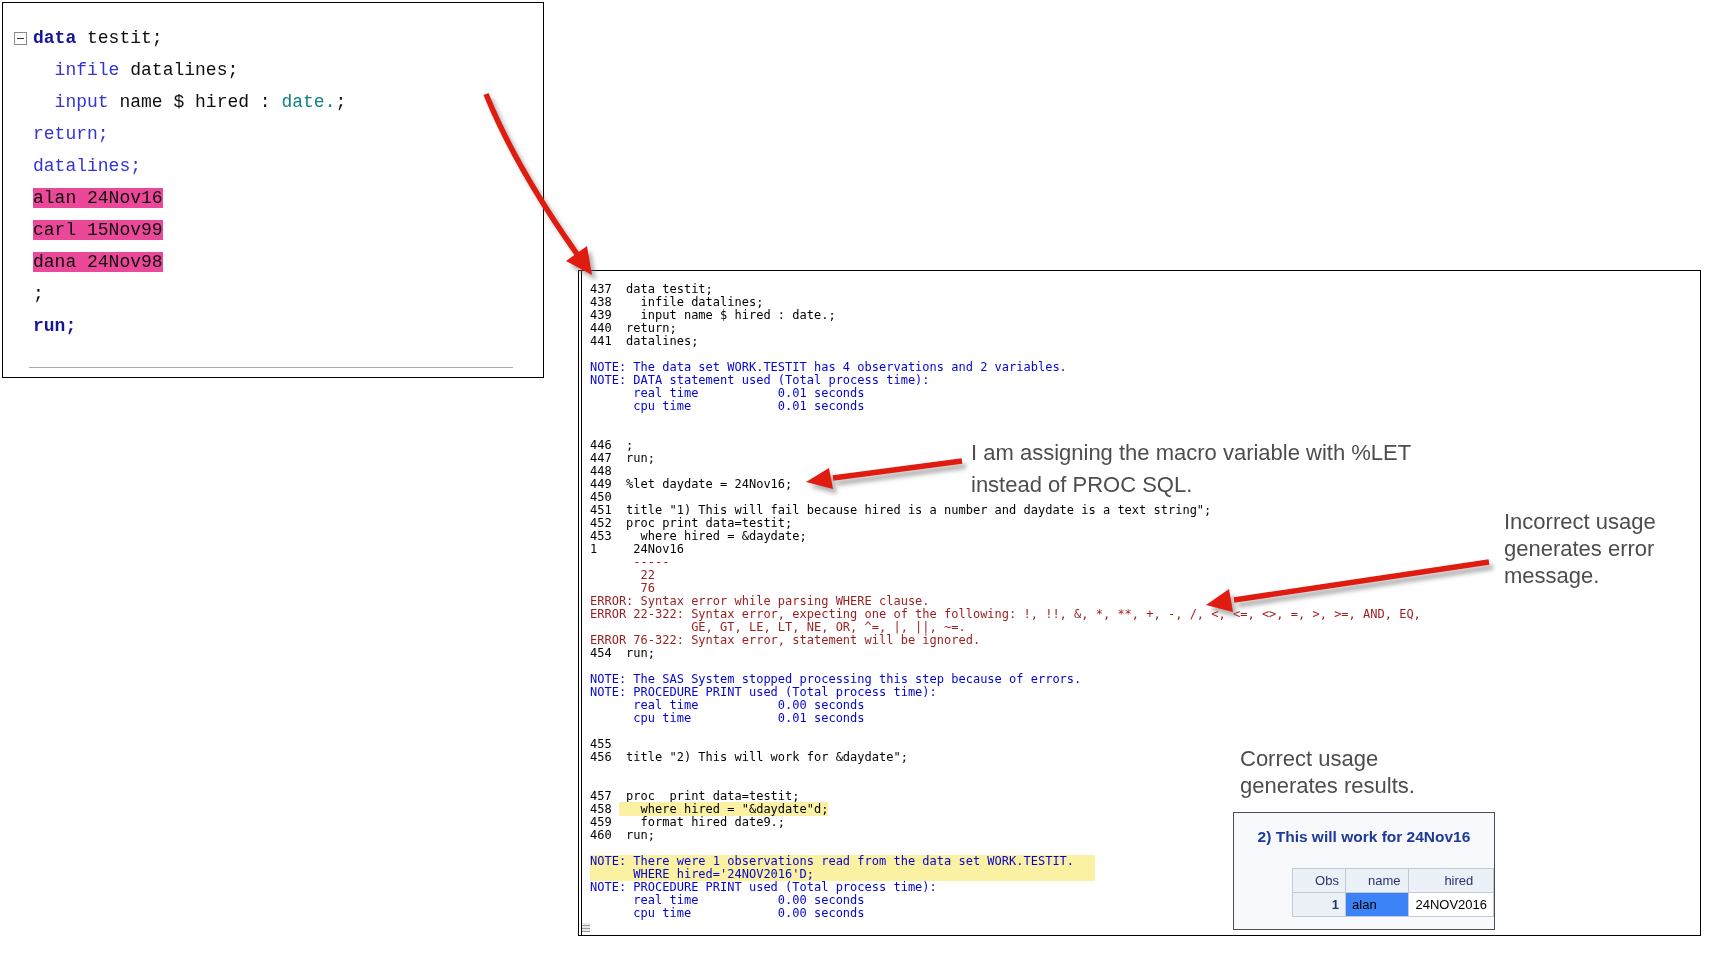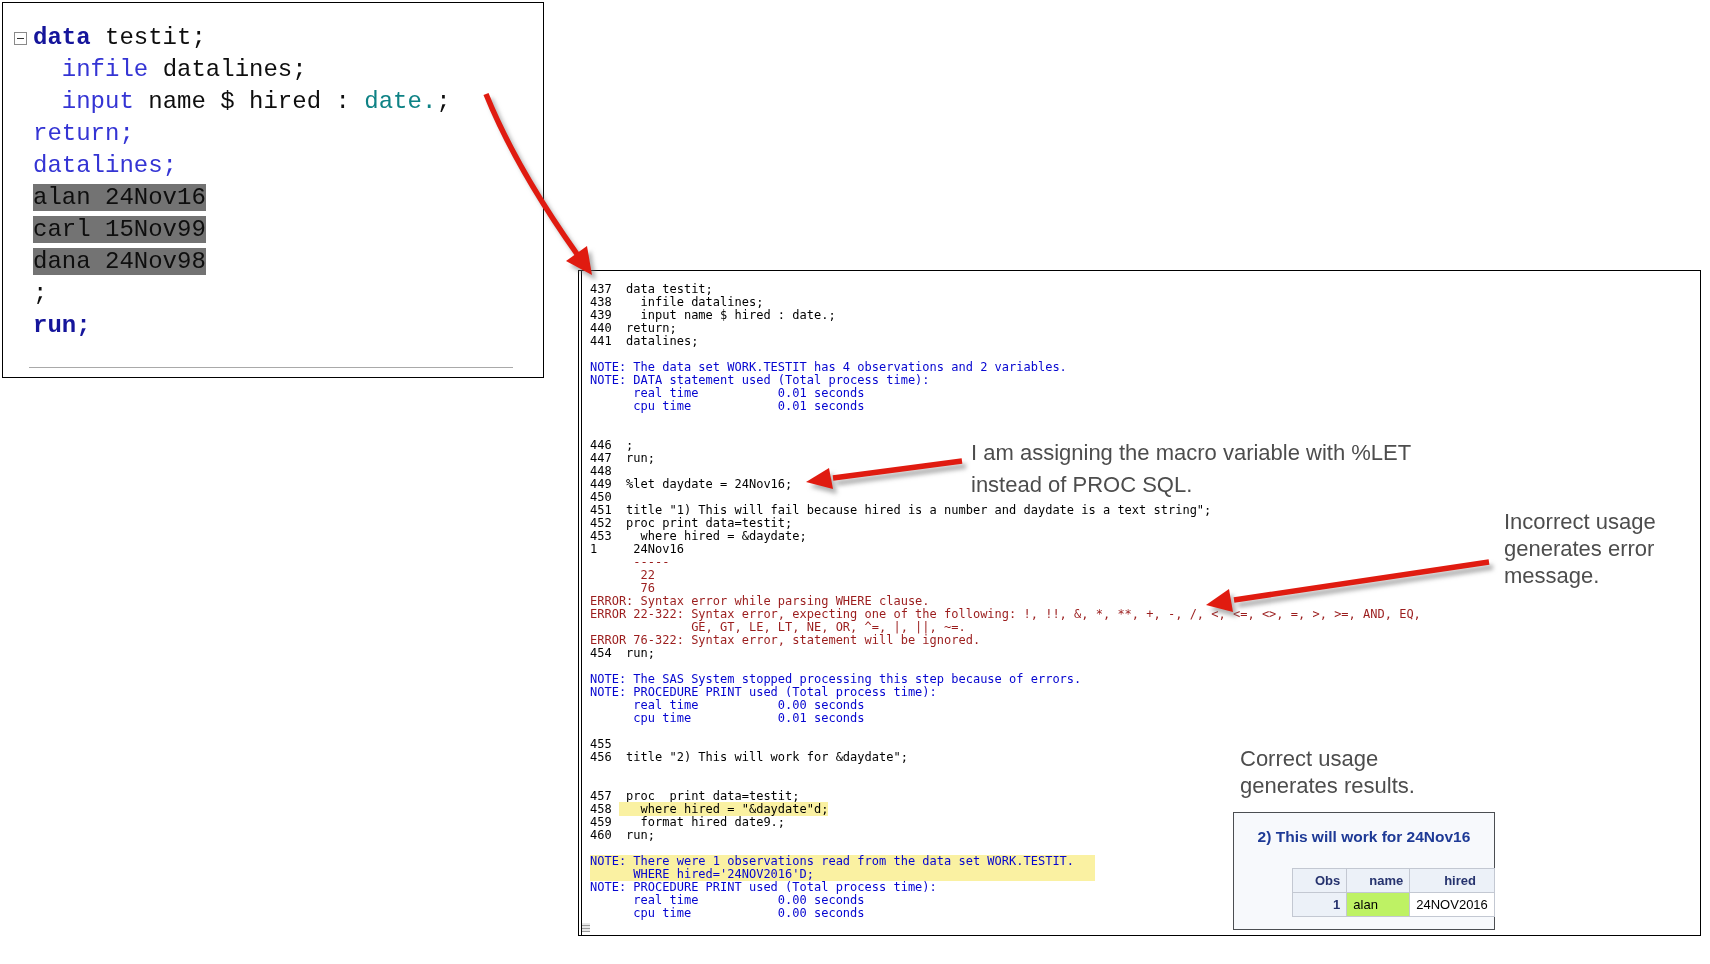--- a/index.html
+++ b/index.html
@@ -7,27 +7,27 @@
        font-family:"Liberation Sans",sans-serif;}
 
   
   .editor-box{position:absolute;left:2px;top:2px;width:540px;height:374px;
               border:1px solid #000;background:#fff;}
   .collapse-icon{position:absolute;left:11px;top:29px;width:13px;height:13px;
                  border:1px solid #8a8a8a;background:#fff;box-sizing:border-box;}
   .collapse-icon::after{content:"";position:absolute;left:2px;right:2px;top:5px;height:1px;background:#333;}
   .editor-code{position:absolute;left:30px;top:20px;
                font-family:"Liberation Mono","DejaVu Sans Mono",monospace;
-               font-size:24px;}
+               font-size:18px;}
   .ed-line{height:32px;line-height:30px;white-space:pre;}
   .ed-kw{color:#15159b;font-weight:bold}
   .ed-kw2{color:#3434d4}
   .ed-fmt{color:#0e8285}
   .ed-pl{color:#0e0e0e}
-  .ed-hl{background:#737373}
+  .ed-hl{background:#ec4899}
   .run-underline{position:absolute;left:26px;top:364px;width:484px;height:1px;background:#a9a9a9;}
 
   
   .log-window{position:absolute;left:578px;top:270px;width:1121px;height:664px;
               border:1px solid #000;background:#fff;}
   .log-inner-border{position:absolute;left:2px;top:0;bottom:0;width:1px;background:#000;}
   .log-content{position:absolute;left:11px;top:12px;
                font-family:"DejaVu Sans Mono",monospace;font-weight:normal;
                font-size:12px;}
   .log-line{height:13px;line-height:13px;white-space:pre;}
@@ -44,26 +44,26 @@
   .ann-let{left:971px;top:437px;line-height:32px;}
   .ann-error{left:1504px;top:508px;line-height:27px;}
   .ann-correct{left:1240px;top:745px;line-height:27px;}
 
   
   .results-panel{position:absolute;left:1233px;top:812px;width:262px;height:118px;
                  border:1px solid #4b4e52;background:#f7f9fc;box-sizing:border-box;}
   .results-title{margin-top:15px;text-align:center;color:#1e3a96;font-weight:bold;font-size:15.5px;}
   .results-table{position:absolute;left:58px;top:55px;border-collapse:collapse;font-size:13px;}
   .results-table th,.results-table td{border:1px solid #c3c8d2;padding:3px 6px;height:17px;}
-  .results-table th{background:#ecf1f8;color:#26336e;font-weight:bold;padding-left:22px;}
+  .results-table th{background:#ecf1f8;color:#26336e;font-weight:normal;padding-left:22px;}
   .cell-obs-h{width:26px;text-align:center;}
   .cell-name-h{width:42px;text-align:left;}
   .cell-hired-h{width:62px;text-align:center;}
   .cell-rowhead{background:#ecf1f8;color:#26336e;font-weight:bold;text-align:right;}
-  .cell-name{text-align:left;color:#000;background:#bef264;}
+  .cell-name{text-align:left;color:#000;background:#3b82f6;}
   .cell-hired{text-align:right;color:#000;background:#fff;}
 
   
   .arrows{position:absolute;left:0;top:0;pointer-events:none;}
   .arrow{filter:drop-shadow(4px 5px 2px rgba(115,115,115,0.55));}
   .arrow path{stroke:#e01b10;stroke-width:5.5;fill:none;}
   .arrow polygon{fill:#e01b10;}
 </style>
 </head>
 <body>

